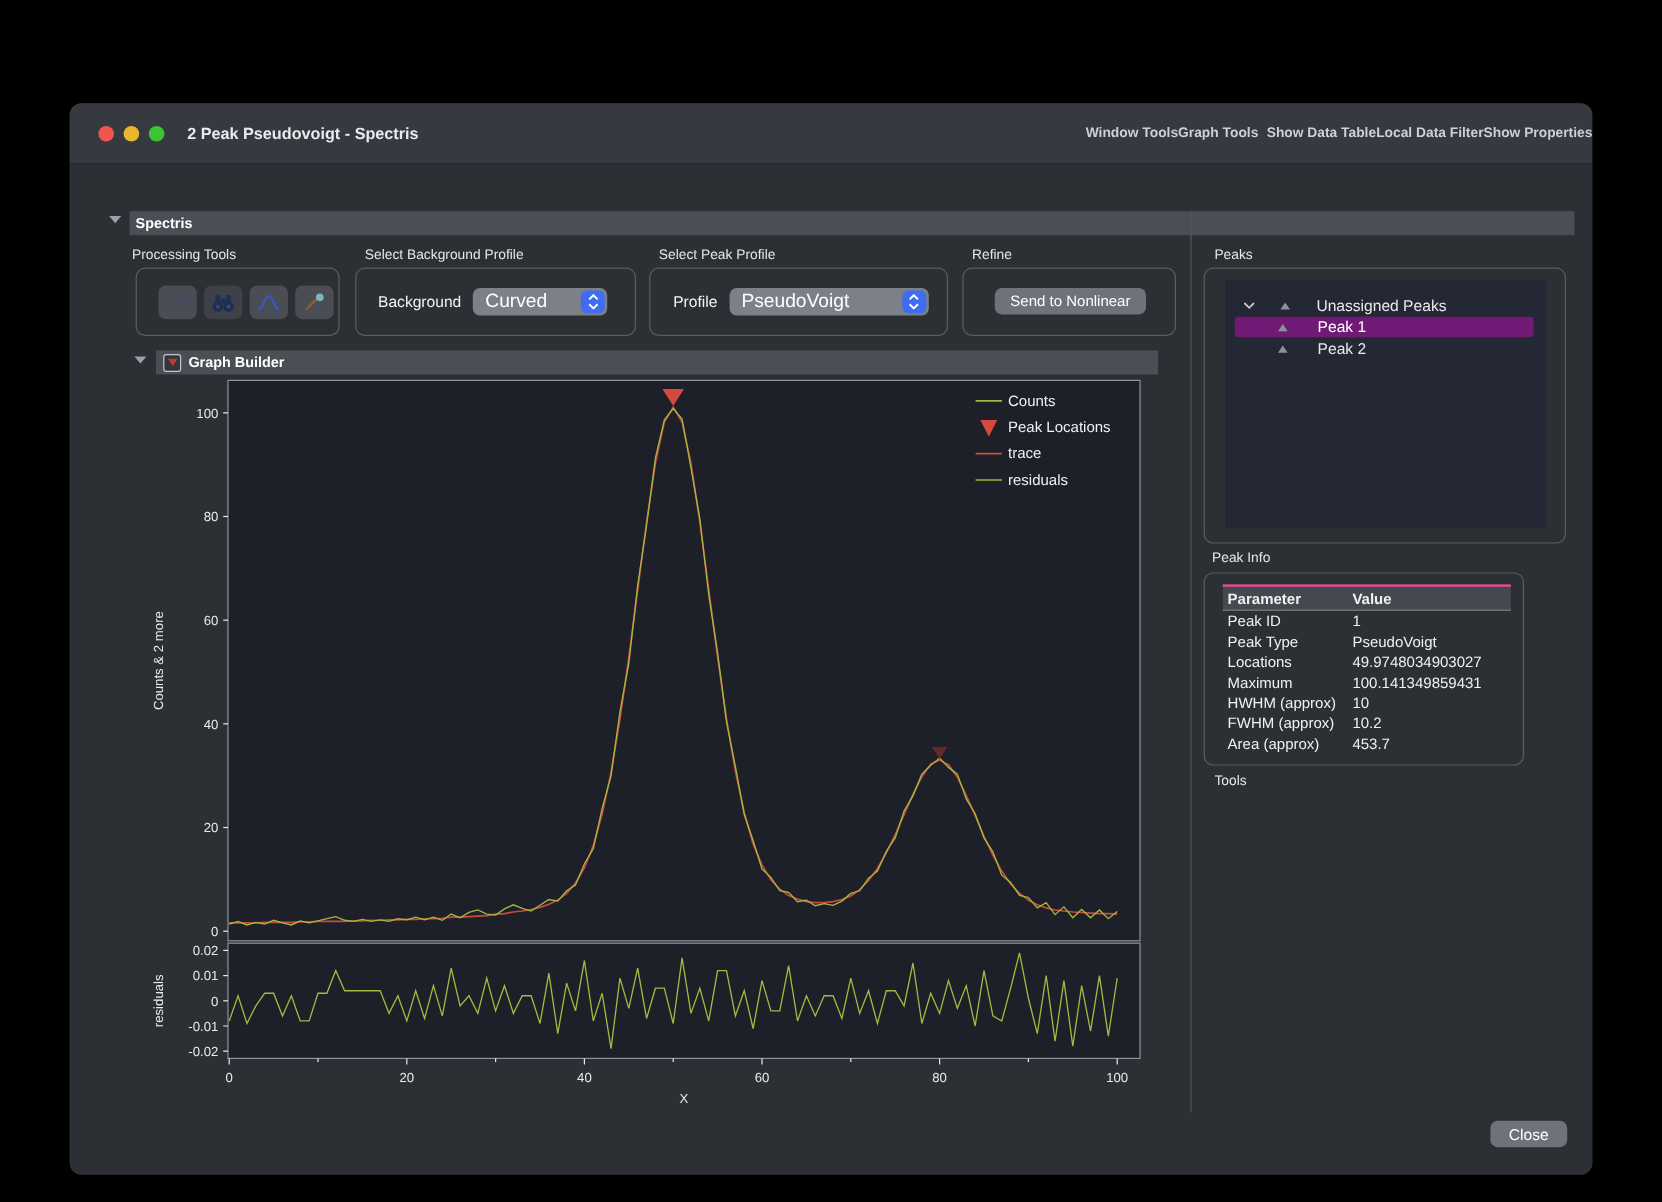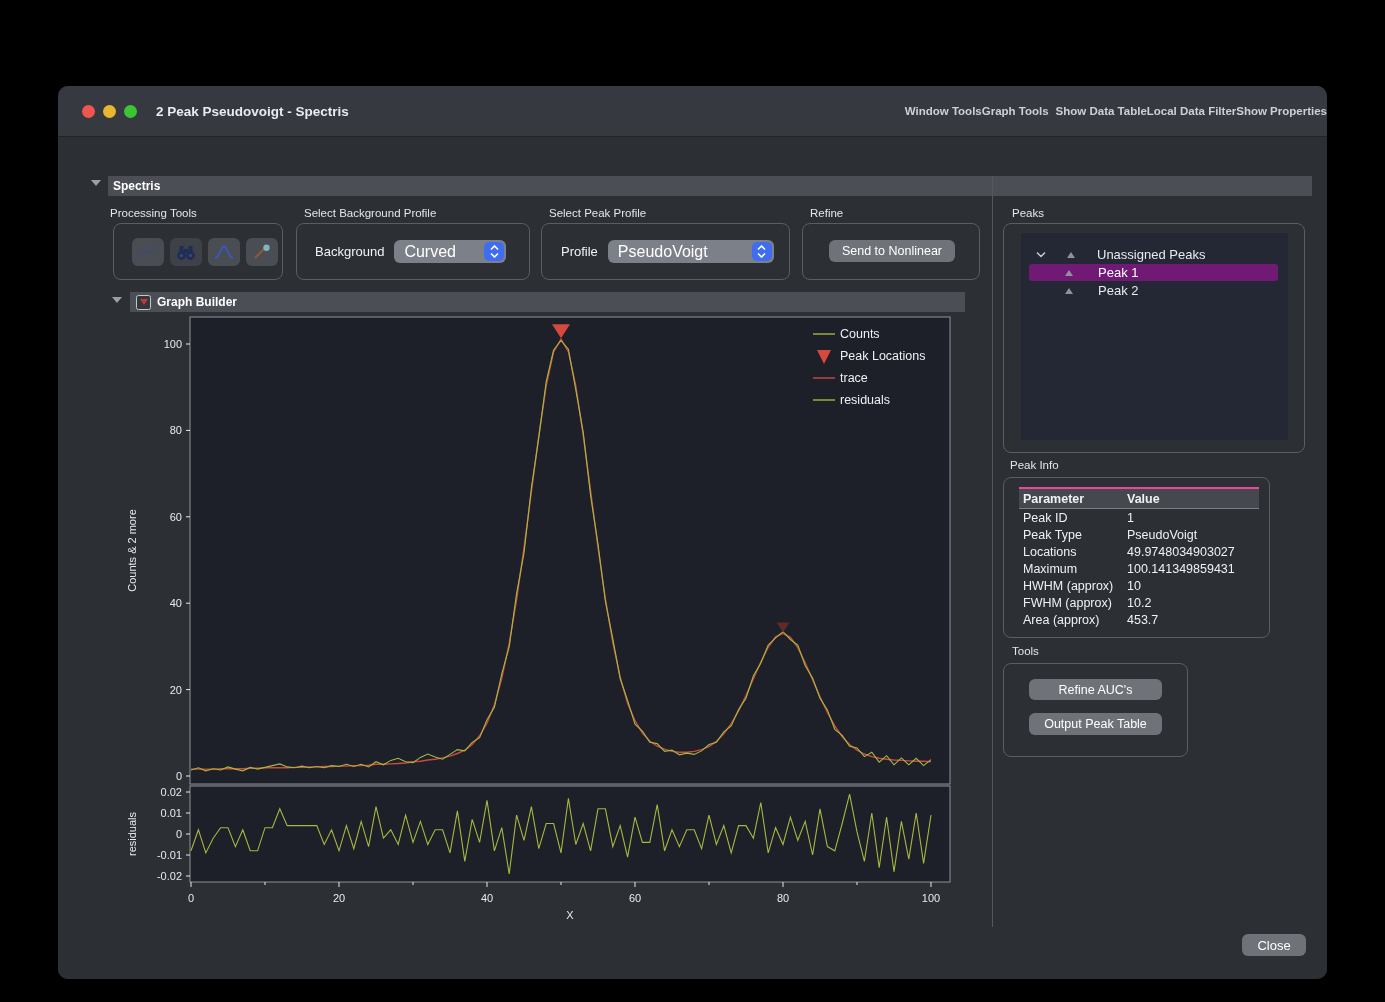--- a/index.html
+++ b/index.html
@@ -272,20 +272,16 @@
             <span class="pi-c2">10.2</span>
           </div>
         <div class="pi-row">
             <span class="pi-c1">Area (approx)</span>
             <span class="pi-c2">453.7</span>
           </div>
       </div>
     </div>
 
     <div class="panel-label" style="left:954px;top:508px;">Tools</div>
-    <div class="panel" style="left:945px;top:526px;width:185px;height:94px;">
-      <span class="btn" style="left:25px;top:15px;width:133px;height:21px;">Refine AUC's</span>
-      <span class="btn" style="left:25px;top:49px;width:133px;height:22px;">Output Peak Table</span>
-    </div>
 
     <span class="btn" style="left:1184px;top:797px;width:64px;height:22px;font-size:13px;">Close</span>
   </div>
 </div>
 
 </body></html>

